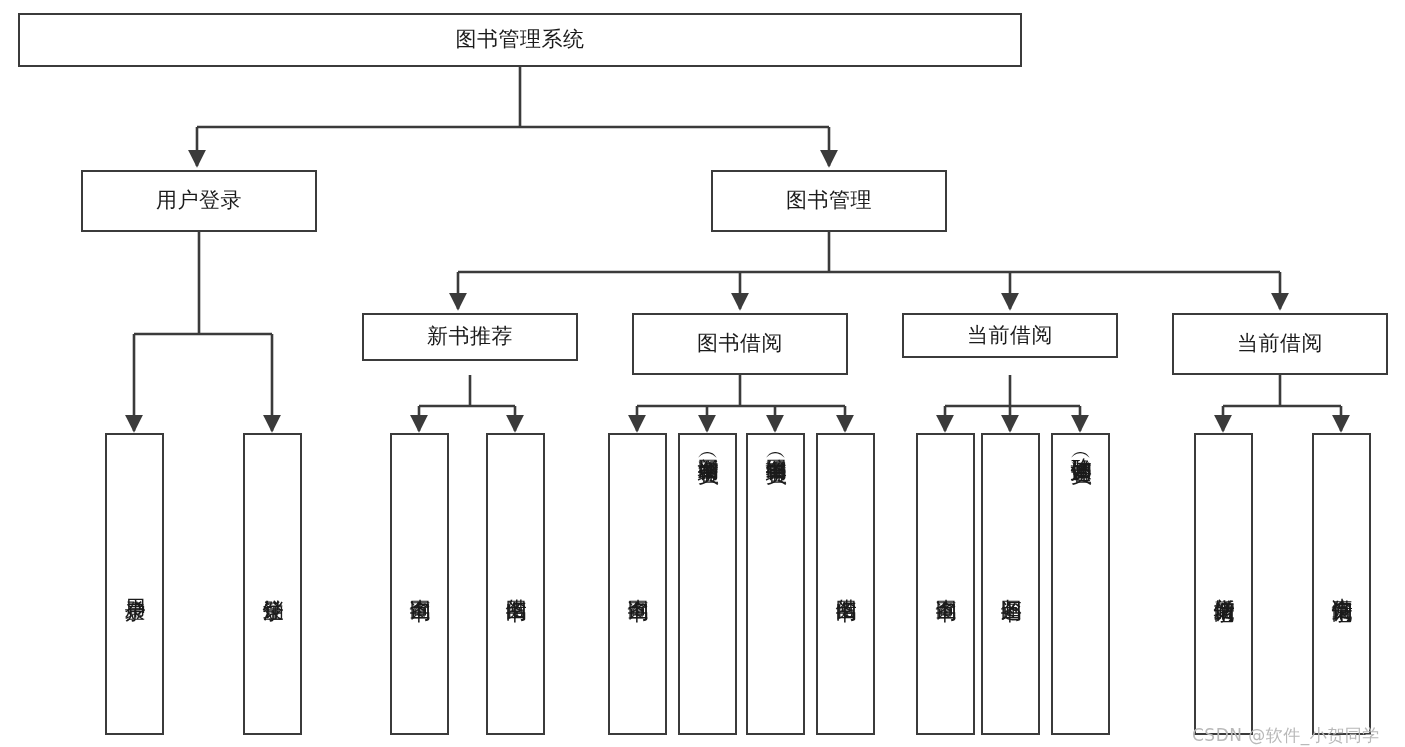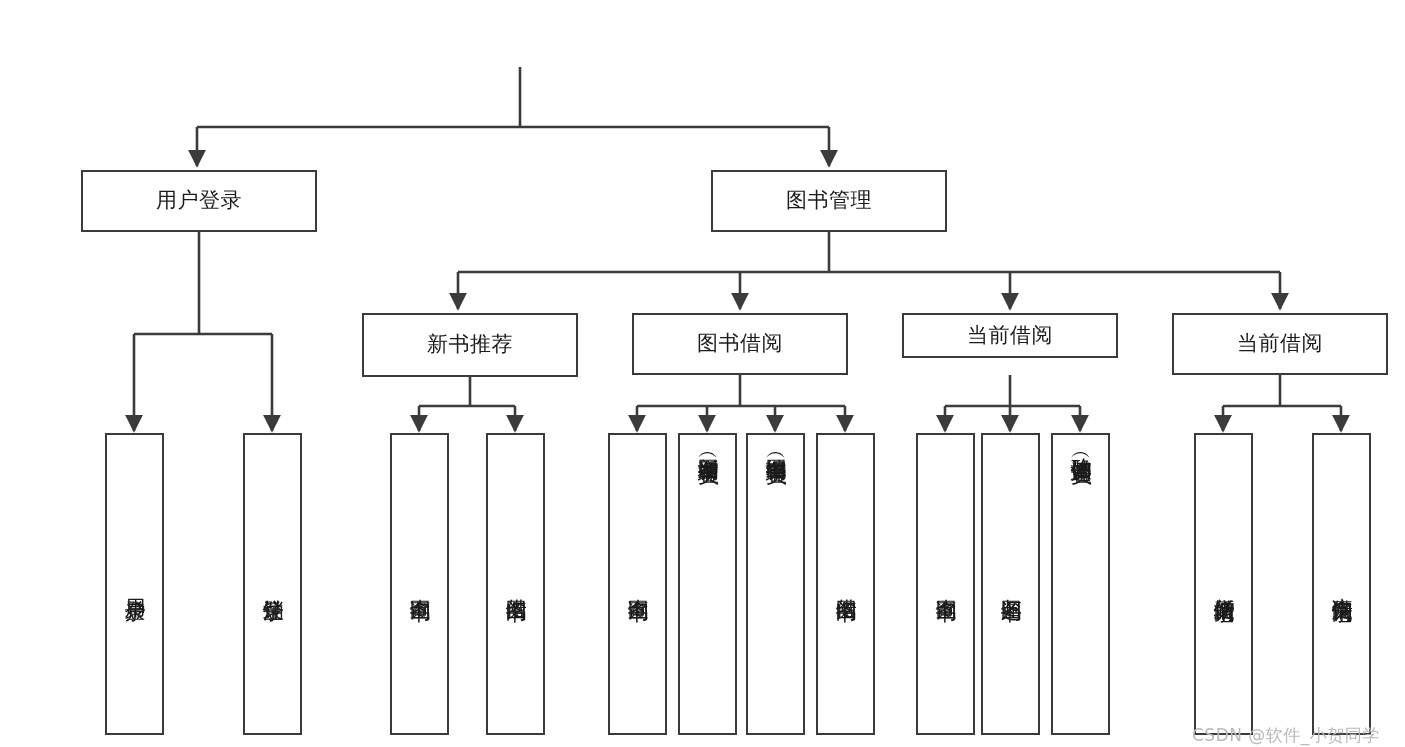--- a/index.html
+++ b/index.html
@@ -121,29 +121,32 @@
       <path d="M 1010 406 L 1010 431" marker-end="url(#arrow)"></path>
       <path d="M 1080 406 L 1080 431" marker-end="url(#arrow)"></path>
 
       <path d="M 1280 375 L 1280 406"></path>
       <path d="M 1223 406 L 1341 406"></path>
       <path d="M 1223 406 L 1223 431" marker-end="url(#arrow)"></path>
       <path d="M 1341 406 L 1341 431" marker-end="url(#arrow)"></path>
     </g>
   </svg>
 
+  <div class="node h" style="left:18px; top:13px; width:1004px; height:54px;">
+    <span class="label">图书管理系统</span>
+  </div>
 
   <div class="node h" style="left:81px; top:170px; width:236px; height:62px;">
     <span class="label">用户登录</span>
   </div>
   <div class="node h" style="left:711px; top:170px; width:236px; height:62px;justify-content:center;">
     <span class="label">图书管理</span>
   </div>
 
-  <div class="node h" style="left:362px; top:313px; width:216px; height:64px;">
+  <div class="node h" style="left:362px; top:313px; width:216px; height:48px;">
     <span class="label">新书推荐</span>
   </div>
   <div class="node h" style="left:632px; top:313px; width:216px; height:62px;align-items:center;">
     <span class="label">图书借阅</span>
   </div>
   <div class="node h" style="left:902px; top:313px; width:216px; height:45px;">
     <span class="label">当前借阅</span>
   </div>
   <div class="node h" style="left:1172px; top:313px; width:216px; height:62px;">
     <span class="label">当前借阅</span>

